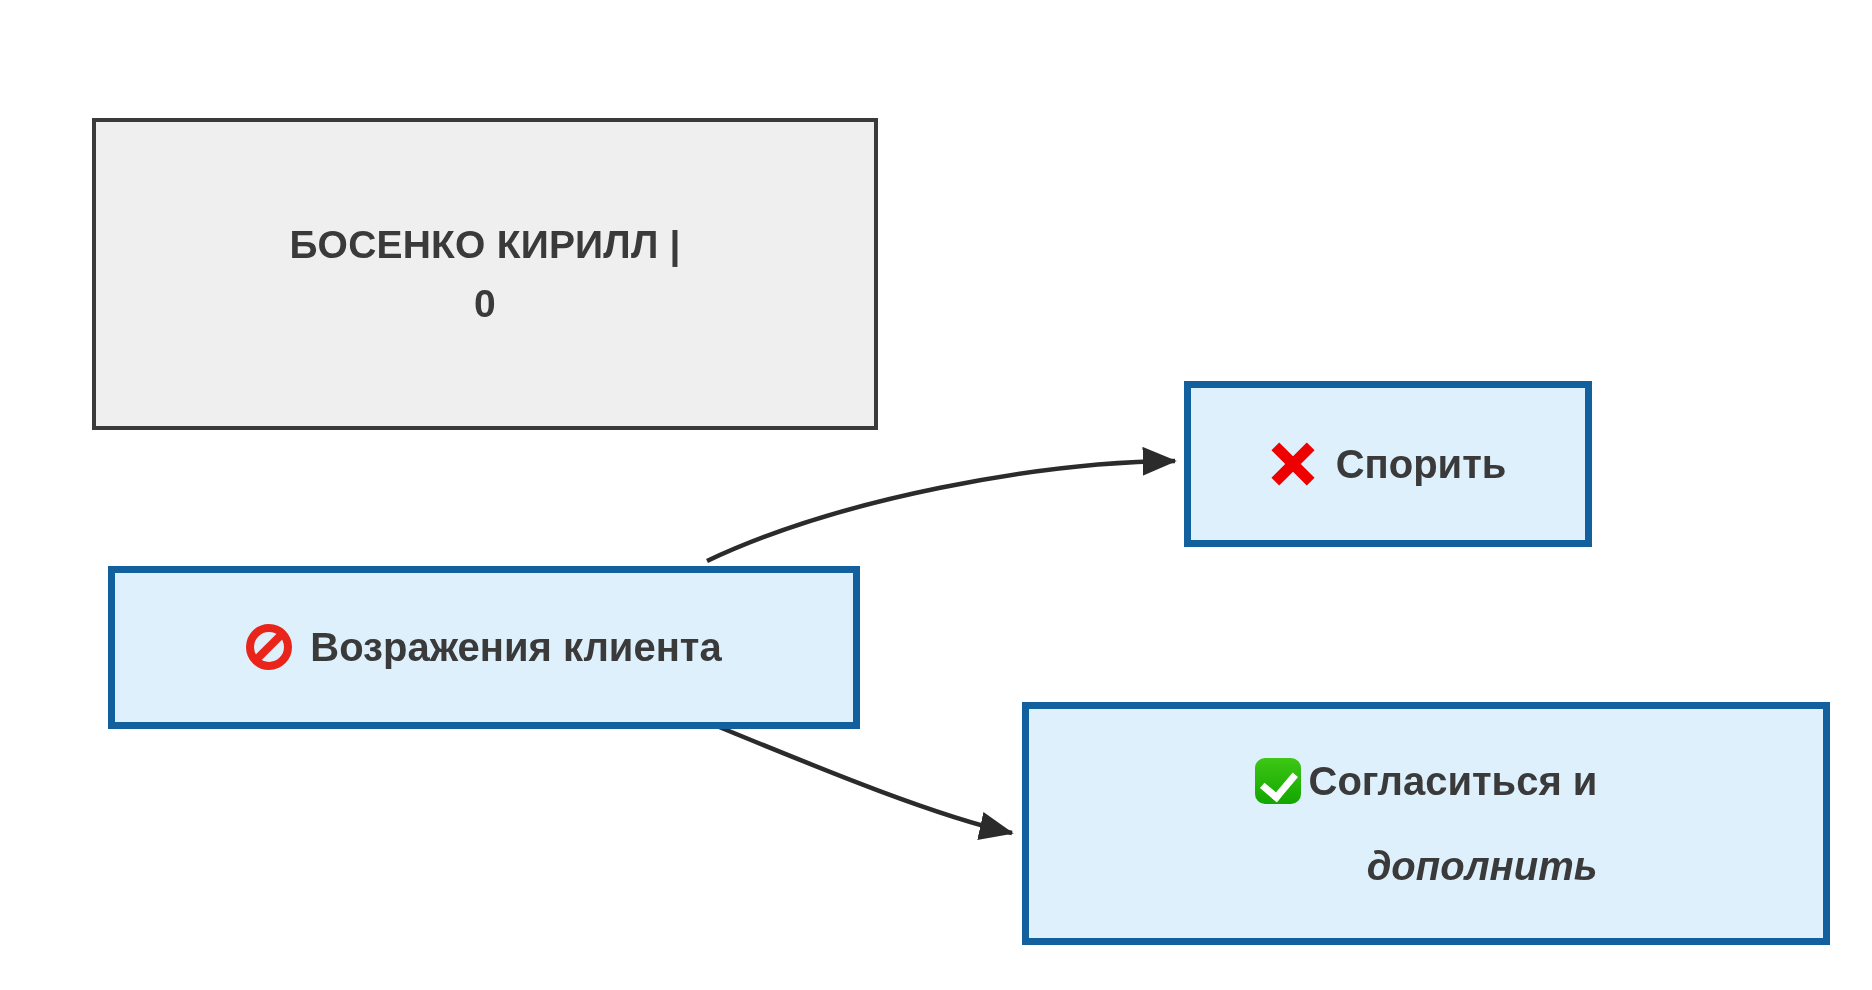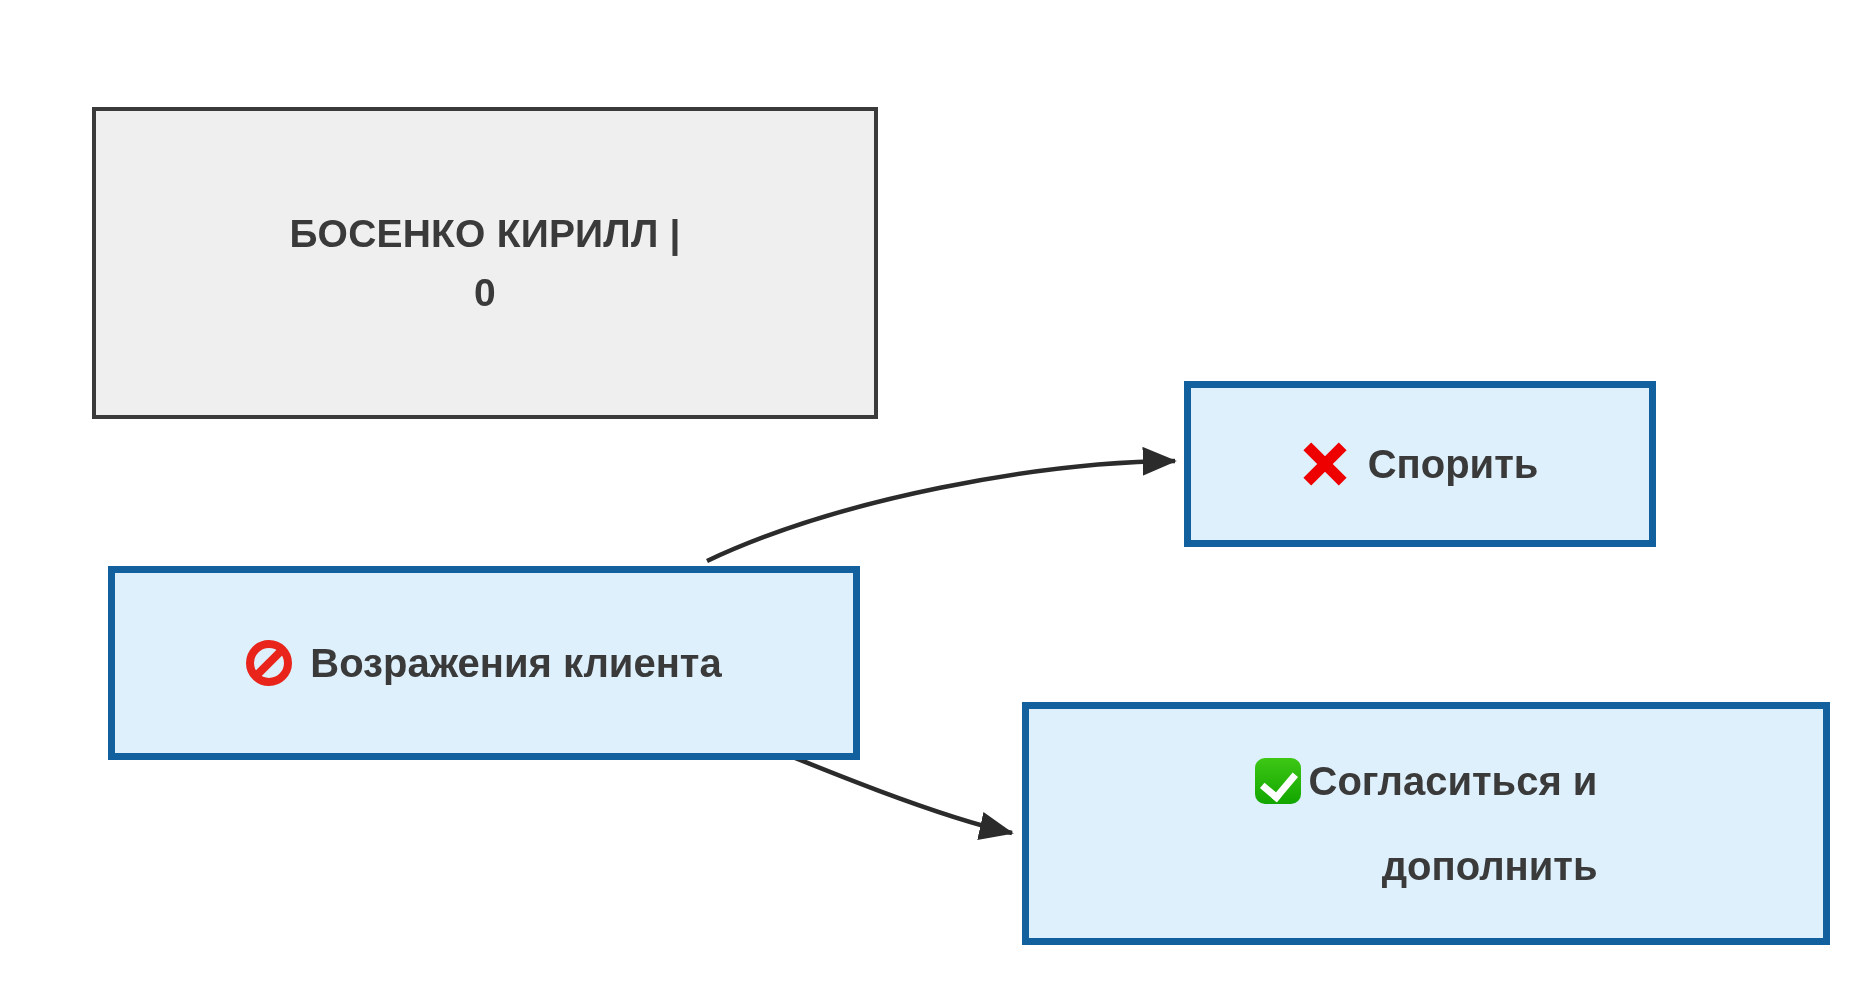--- a/index.html
+++ b/index.html
@@ -36,21 +36,21 @@
     box-sizing: border-box;
     display: flex;
     align-items: center;
     justify-content: center;
     text-align: center;
   }
 
   .node-title {
     position: absolute;
     left: 92px;
-    top: 107px;
+    top: 118px;
     width: 786px;
     height: 312px;
     background: #efefef;
     border: 4px solid #3a3a3a;
     padding: 18px 22px;
   }
 
   .node-title .node-text {
     font-size: 39px;
     font-weight: bold;
@@ -61,27 +61,27 @@
 
   .node-blue {
     background: #ddf0fc;
     border: 7px solid #12609e;
   }
 
   .node-objections {
     left: 108px;
     top: 566px;
     width: 752px;
-    height: 194px;
+    height: 163px;
   }
 
   .node-argue {
     left: 1184px;
     top: 381px;
-    width: 472px;
+    width: 408px;
     height: 166px;
   }
 
   .node-agree {
     left: 1022px;
     top: 702px;
     width: 808px;
     height: 243px;
   }
 
@@ -167,21 +167,21 @@
     left: 13px;
     top: 8px;
     width: 15px;
     height: 26px;
     border-right: 7px solid #ffffff;
     border-bottom: 7px solid #ffffff;
     transform: rotate(40deg);
   }
 
   .agree-line { display: block; }
-  .agree-line-2 { margin-top: 24px; }
+  .agree-line-2 { margin-top: 24px; font-style: italic; }
 </style>
 </head>
 <body>
 
 <div id="canvas">
 
   <svg class="edge-layer" viewBox="0 0 1872 990" width="1872" height="990" xmlns="http://www.w3.org/2000/svg">
     <defs>
       <marker id="arrowhead" markerWidth="9" markerHeight="9" refX="7.2" refY="3.2" orient="auto" markerUnits="strokeWidth">
         <path d="M0,0 L0,6.4 L7.6,3.2 z" fill="#2b2b2b"></path>

